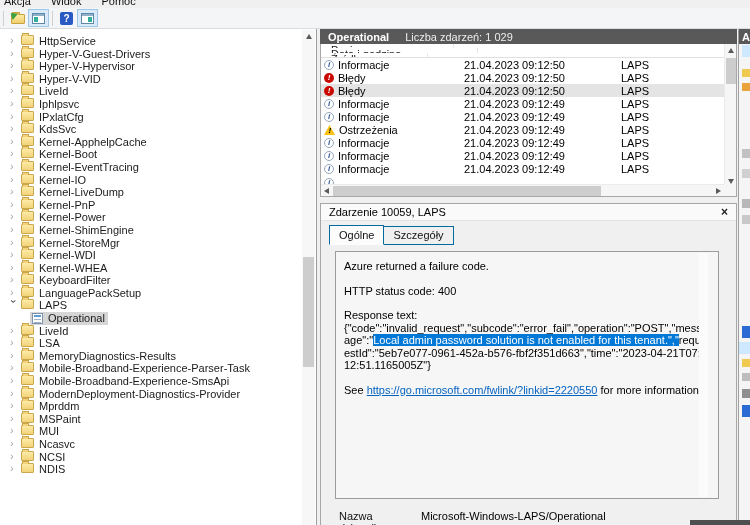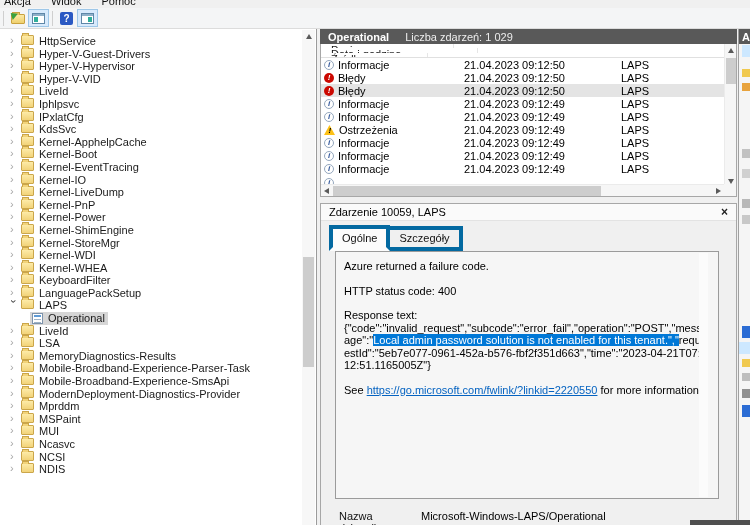--- a/index.html
+++ b/index.html
@@ -99,21 +99,21 @@
   #ev-hsb .arr.rt { position:absolute; right:3px; }
   #ev-corner { position:absolute; right:0; bottom:0; width:12px; height:12px; background:#f6f6f6; }
 
   
   #details { position:absolute; left:320px; top:203px; width:417px; height:322px; background:#f0f0f0;
              border:1px solid #a7a7a7; border-bottom:none; }
   #dtitle { height:17px; background:#fafafa; border-bottom:1px solid #e3e3e3; display:flex; align-items:center;
             padding:0 8px; }
   #dtitle .x { margin-left:auto; font-weight:bold; font-size:12px; color:#222; cursor:default; }
   #tabs { display:flex; margin:5px 0 0 8px; position:relative; }
-  .tab { padding:2px 9px 3px; border:4px solid #0369a1; background:#f0f0f0; color:#111; position:relative; }
+  .tab { padding:2px 9px 3px; border:1px solid #0369a1; background:#f0f0f0; color:#111; position:relative; }
   .tab.active { background:#fcfcfc; border-bottom-color:#fcfcfc; z-index:2; padding-top:3px; margin-top:-1px; }
   .tab + .tab { border-left:none; }
   #msgbox { position:absolute; left:14px; top:47px; width:384px; height:248px; background:#f6f6f6;
             border:1px solid #9b9b9b; padding:8px 12px 8px 8px; line-height:12.5px; overflow:hidden; }
   #msgbox .strip { position:absolute; right:10px; top:1px; bottom:1px; width:9px; background:#fbfbfb; }
   .para { margin-bottom:12px; }
   .respjson { overflow-wrap:anywhere; word-break:break-all; }
   .hl { background:#0078d7; color:#fff; }
   a.lnk { color:#0563c1; text-decoration:underline; }
   #dfooter { position:absolute; left:18px; top:306px; display:flex; }

